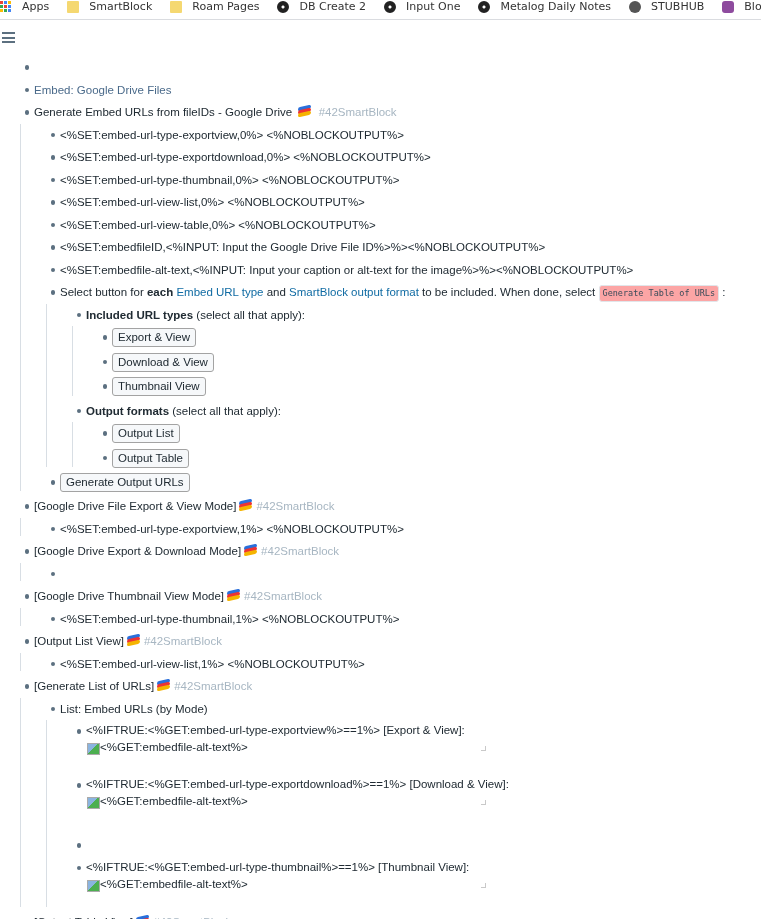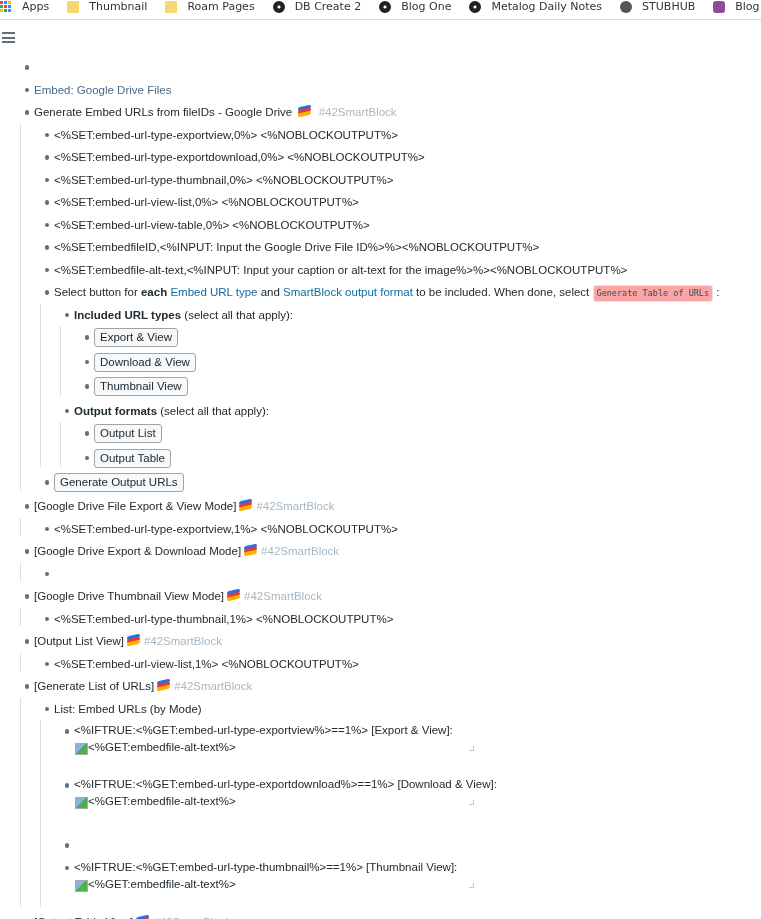--- a/index.html
+++ b/index.html
@@ -28,21 +28,21 @@
   .menu-icon { position: absolute; left: 2px; top: 32px; width: 13px; height: 11px; display: flex; flex-direction: column; justify-content: space-between; cursor: pointer; }
   .menu-icon span { height: 2px; background: #5c7080; display: block; }
 
   
   .outline { position: absolute; left: 20px; top: 56px; width: 741px; }
   .block { position: relative; }
   .row { display: flex; align-items: flex-start; min-height: 22.5px; line-height: 22.5px; white-space: nowrap; }
   .bullet { width: 14px; flex: 0 0 14px; display: flex; justify-content: center; padding-top: 9px; height: 22px; cursor: pointer; }
   .bullet i { width: 4.5px; height: 4.5px; border-radius: 50%; background: #5c7080; display: block; }
   .content { padding-left: 0; color: #202b33; }
-  .kids { position: relative; padding-left: 20px; }
+  .kids { position: relative; padding-left: 26px; }
   .kids::before { content: ""; position: absolute; left: 0px; top: 0; bottom: 4px; width: 1px; background: #d8dee4; }
   .link { color: #106ba3; cursor: pointer; }
   .link.muted { color: #4a6a8a; }
   .tag { color: #a7b6c2; margin-left: 4px; cursor: pointer; }
   .emoji { display: inline-block; width: 13px; height: 11px; position: relative; margin-left: 3px; vertical-align: -1px; }
   .emoji b { position: absolute; left: 0; width: 13px; height: 4px; border-radius: 2px; transform: skewY(-12deg); }
   .emoji b.r { top: 0; background: #2a6fdb; }
   .emoji b.y { top: 3px; background: #e33; }
   .emoji b.o { top: 6px; background: #f5b400; }
   .btn {
@@ -74,33 +74,33 @@
         <span style="background:#ea4335"></span>
         <span style="background:#4285f4"></span>
       <span style="background:#fbbc05"></span>
         <span style="background:#34a853"></span>
         <span style="background:#4285f4"></span>
     </span>
     <span>Apps</span>
   </span>
   <span class="bm">
     <span class="ic folder"></span>
-    <span>Thumbnail</span>
+    <span>SmartBlock</span>
   </span>
   <span class="bm">
     <span class="ic folder"></span>
     <span>Roam Pages</span>
   </span>
   <span class="bm">
     <span class="ic globe"></span>
     <span>DB Create 2</span>
   </span>
   <span class="bm">
     <span class="ic globe"></span>
-    <span>Blog One</span>
+    <span>Input One</span>
   </span>
   <span class="bm">
     <span class="ic globe"></span>
     <span>Metalog Daily Notes</span>
   </span>
   <span class="bm">
     <span class="ic globe2"></span>
     <span>STUBHUB</span>
   </span>
   <span class="bm">

